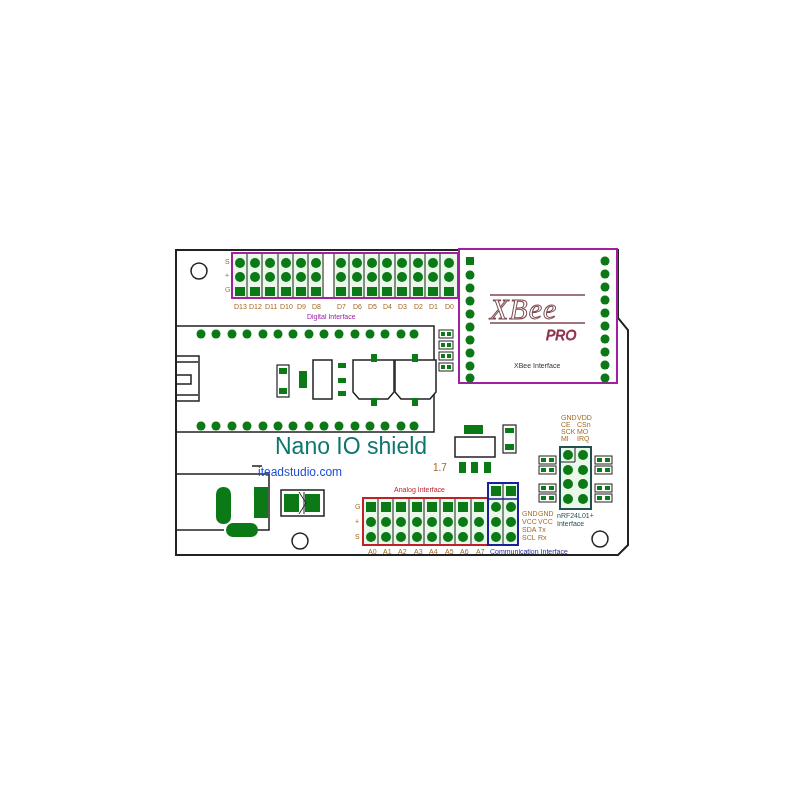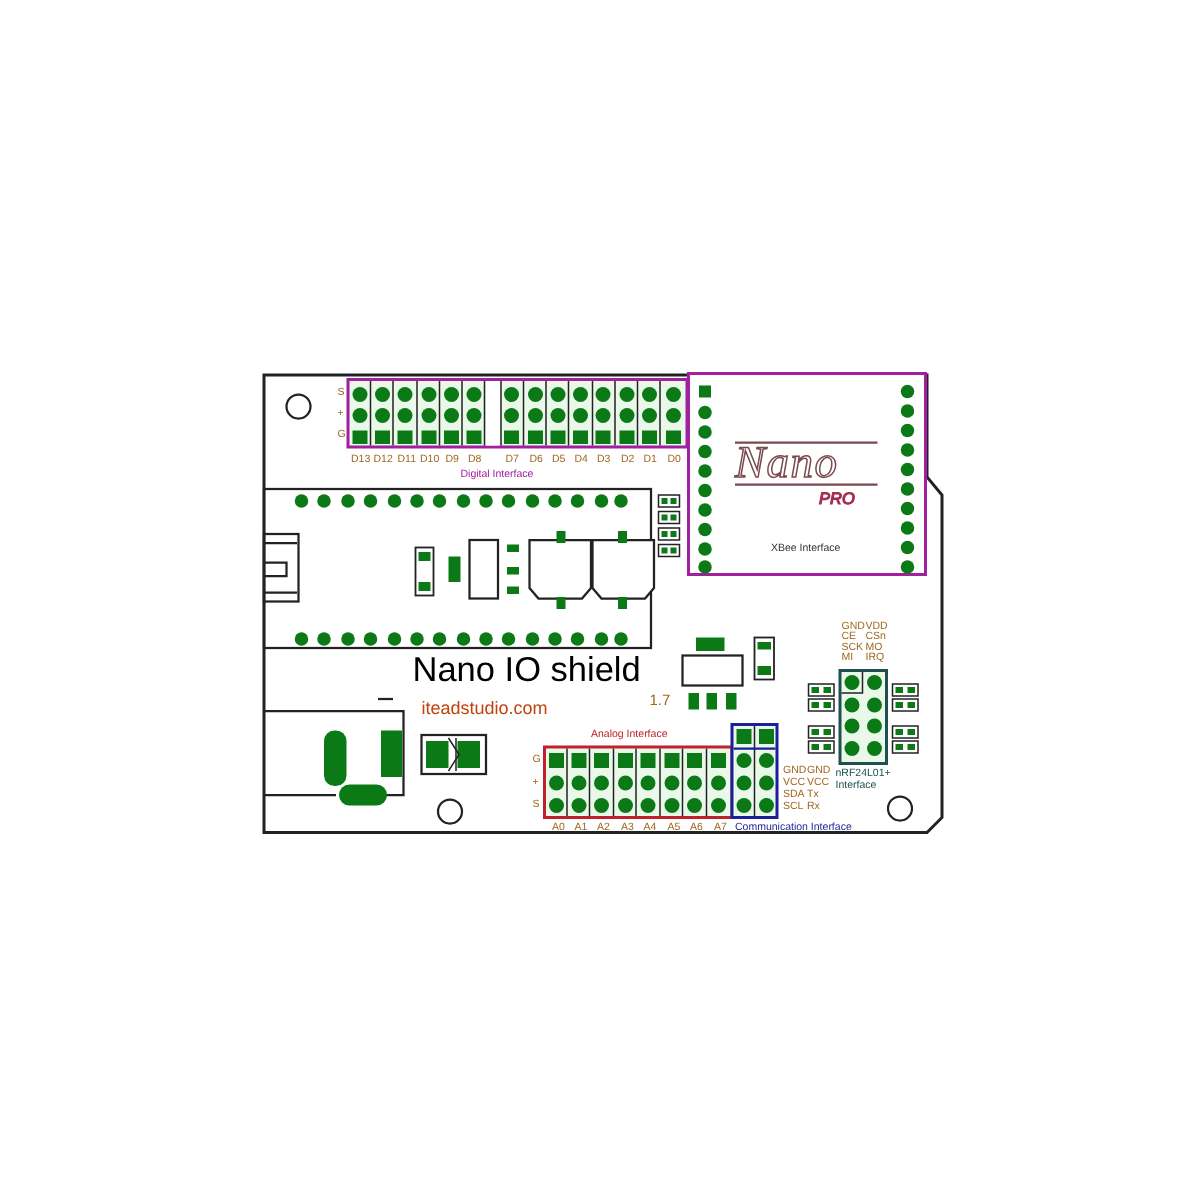--- a/index.html
+++ b/index.html
@@ -315,27 +315,27 @@
 <div class="lbl" style="left:337px;top:303px;font-size:7px;color:#a0671f;">D7</div>
 <div class="lbl" style="left:353px;top:303px;font-size:7px;color:#a0671f;">D6</div>
 <div class="lbl" style="left:368px;top:303px;font-size:7px;color:#a0671f;">D5</div>
 <div class="lbl" style="left:383px;top:303px;font-size:7px;color:#a0671f;">D4</div>
 <div class="lbl" style="left:398px;top:303px;font-size:7px;color:#a0671f;">D3</div>
 <div class="lbl" style="left:414px;top:303px;font-size:7px;color:#a0671f;">D2</div>
 <div class="lbl" style="left:429px;top:303px;font-size:7px;color:#a0671f;">D1</div>
 <div class="lbl" style="left:445px;top:303px;font-size:7px;color:#a0671f;">D0</div>
 <div class="lbl" style="left:307px;top:313px;font-size:7px;color:#a020a0;">Digital Interface</div>
 
-<div class="lbl" style="left:490px;top:292px;font-size:30px;font-style:italic;color:#fff;-webkit-text-stroke:1px #7a4a50;letter-spacing:1px;font-family:'Liberation Serif', serif;">Nano</div>
-<div class="lbl" style="left:546px;top:327px;font-size:11px;font-style:italic;color:#be185d;-webkit-text-stroke:0.8px #a03050;font-family:'Liberation Sans', sans-serif;">PRO</div>
+<div class="lbl" style="left:490px;top:292px;font-size:30px;font-style:italic;color:#fff;-webkit-text-stroke:1px #7a4a50;letter-spacing:1px;font-family:'Liberation Serif', serif;">XBee</div>
+<div class="lbl" style="left:546px;top:327px;font-size:14px;font-style:italic;color:#404040;-webkit-text-stroke:0.8px #a03050;font-family:'Liberation Sans', sans-serif;">PRO</div>
 <div class="lbl" style="left:514px;top:362px;font-size:7px;color:#333;">XBee Interface</div>
 
-<div class="lbl" style="left:275px;top:433px;font-size:23px;color:#000000;">Nano IO shield</div>
+<div class="lbl" style="left:275px;top:433px;font-size:23px;color:#0f766e;">Nano IO shield</div>
 <div class="lbl" style="left:433px;top:462px;font-size:10px;color:#a0671f;">1.7</div>
-<div class="lbl" style="left:281px;top:465px;font-size:12px;color:#c2410c;">iteadstudio.com</div>
+<div class="lbl" style="left:258px;top:465px;font-size:12px;color:#1d4ed8;">iteadstudio.com</div>
 
 <div class="lbl" style="left:394px;top:486px;font-size:7px;color:#c0202a;">Analog Interface</div>
 <div class="lbl" style="left:355px;top:503px;font-size:7px;color:#a0671f;">G</div>
 <div class="lbl" style="left:355px;top:518px;font-size:7px;color:#a0671f;">+</div>
 <div class="lbl" style="left:355px;top:533px;font-size:7px;color:#a0671f;">S</div>
 <div class="lbl" style="left:368px;top:548px;font-size:7px;color:#a0671f;">A0</div>
 <div class="lbl" style="left:383px;top:548px;font-size:7px;color:#a0671f;">A1</div>
 <div class="lbl" style="left:398px;top:548px;font-size:7px;color:#a0671f;">A2</div>
 <div class="lbl" style="left:414px;top:548px;font-size:7px;color:#a0671f;">A3</div>
 <div class="lbl" style="left:429px;top:548px;font-size:7px;color:#a0671f;">A4</div>

